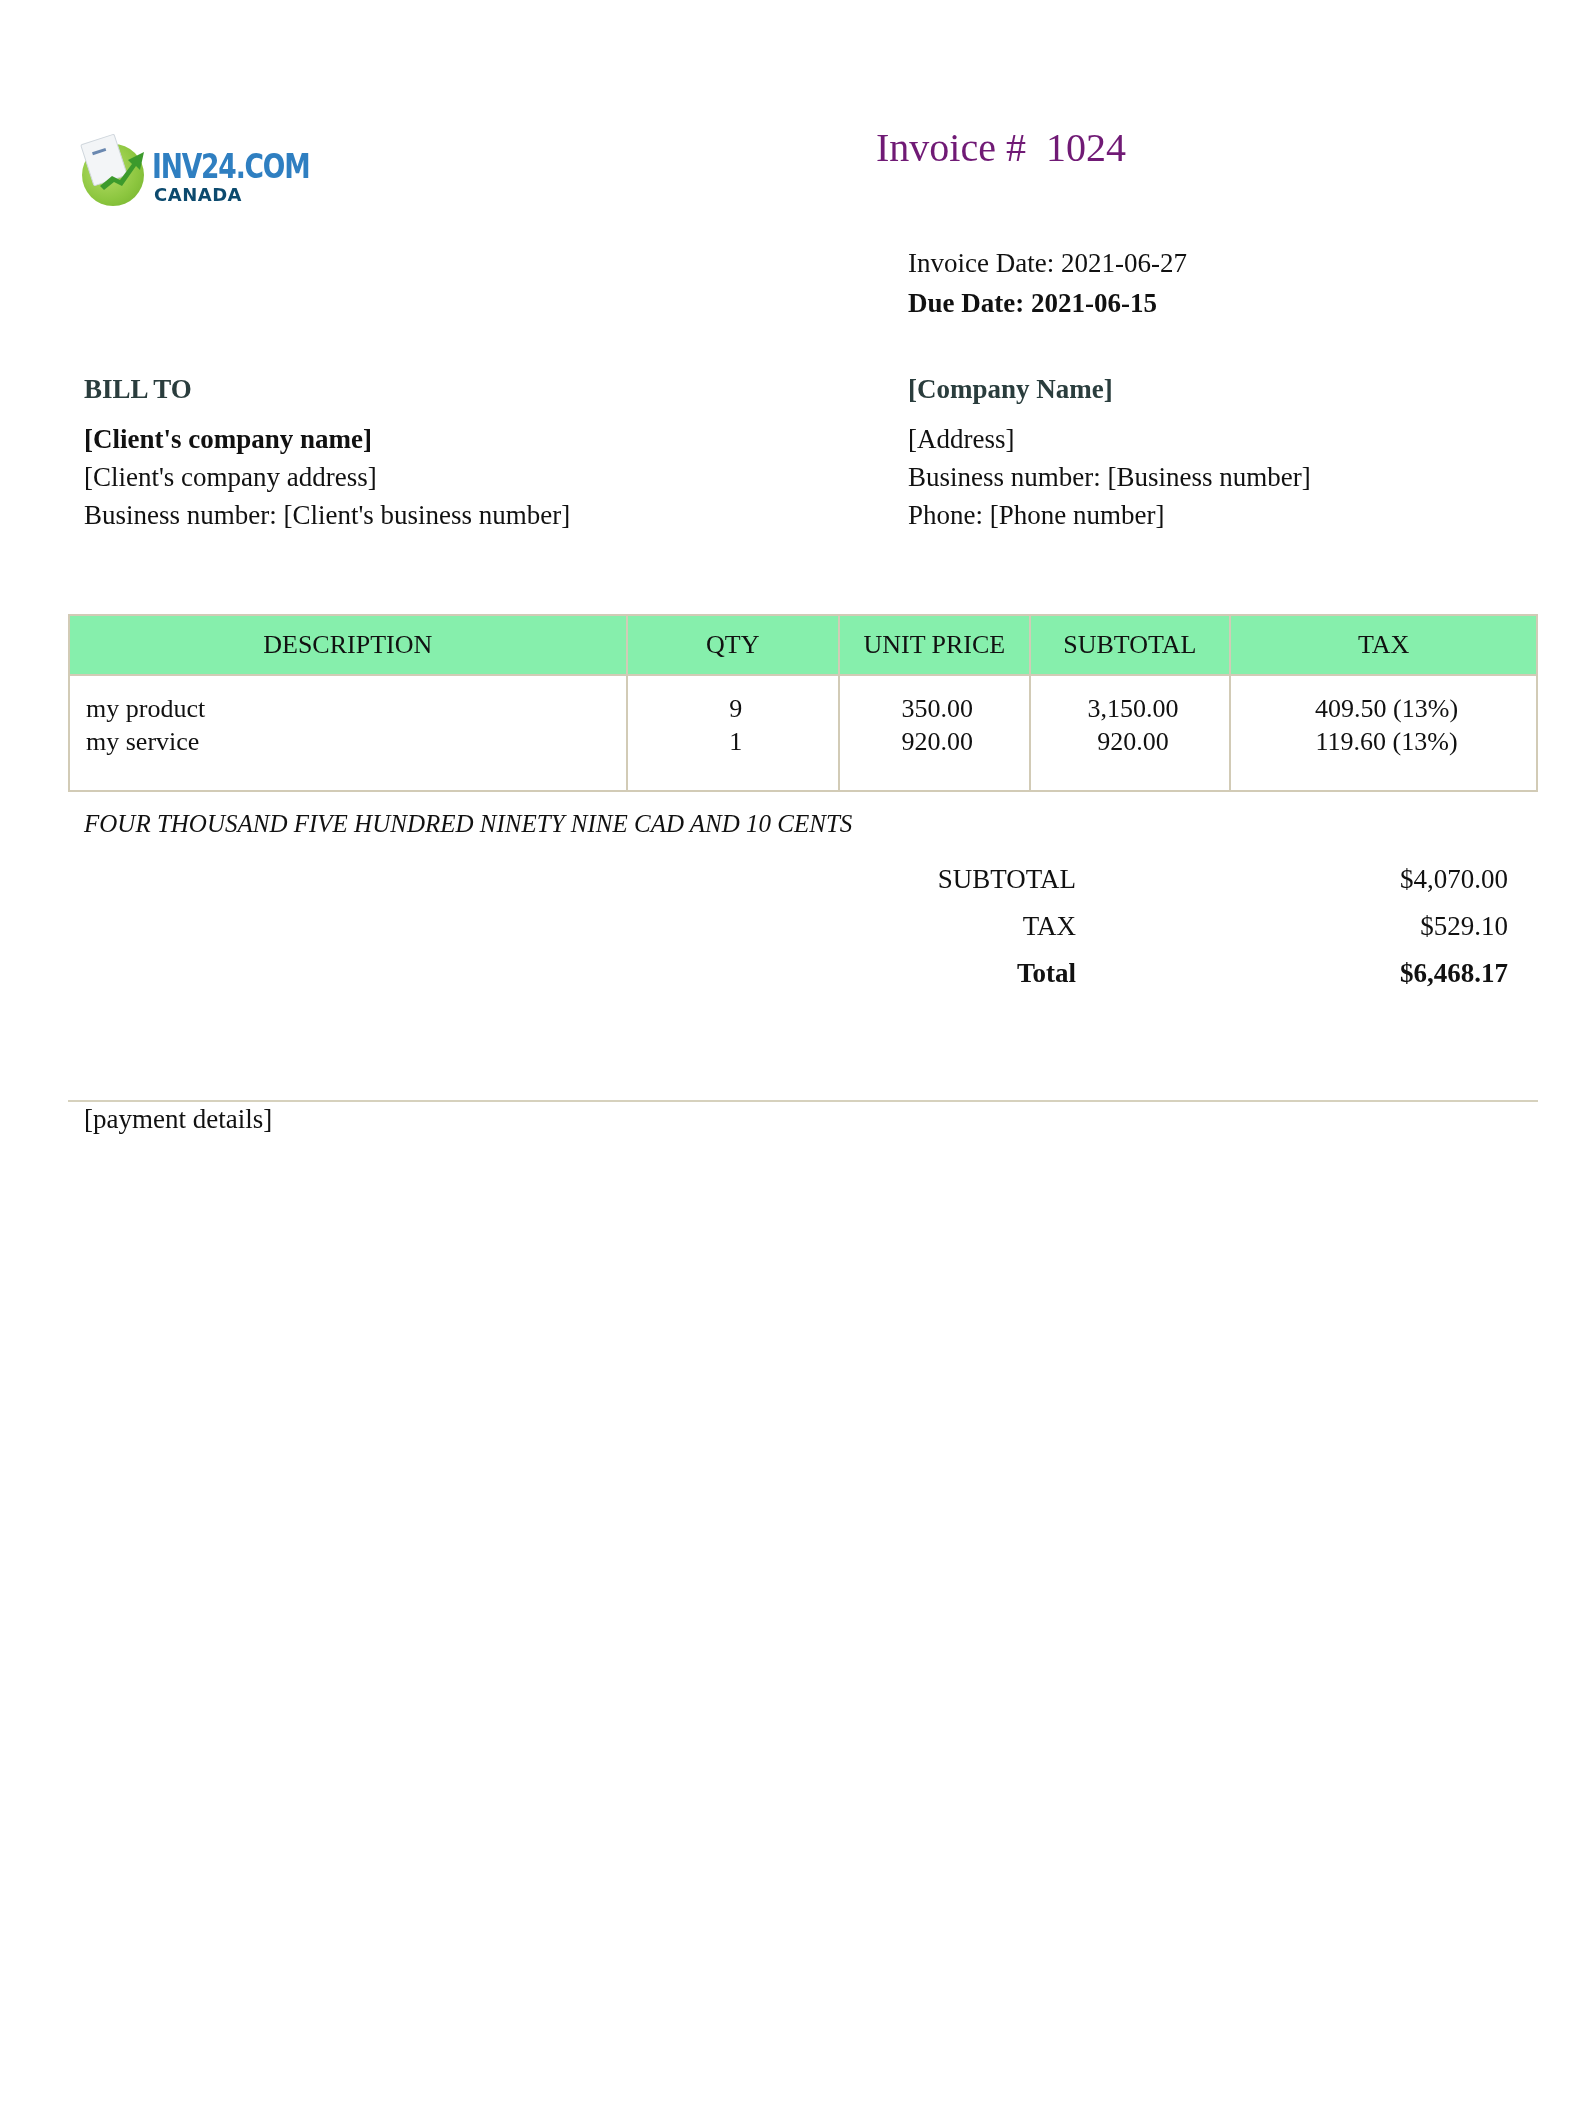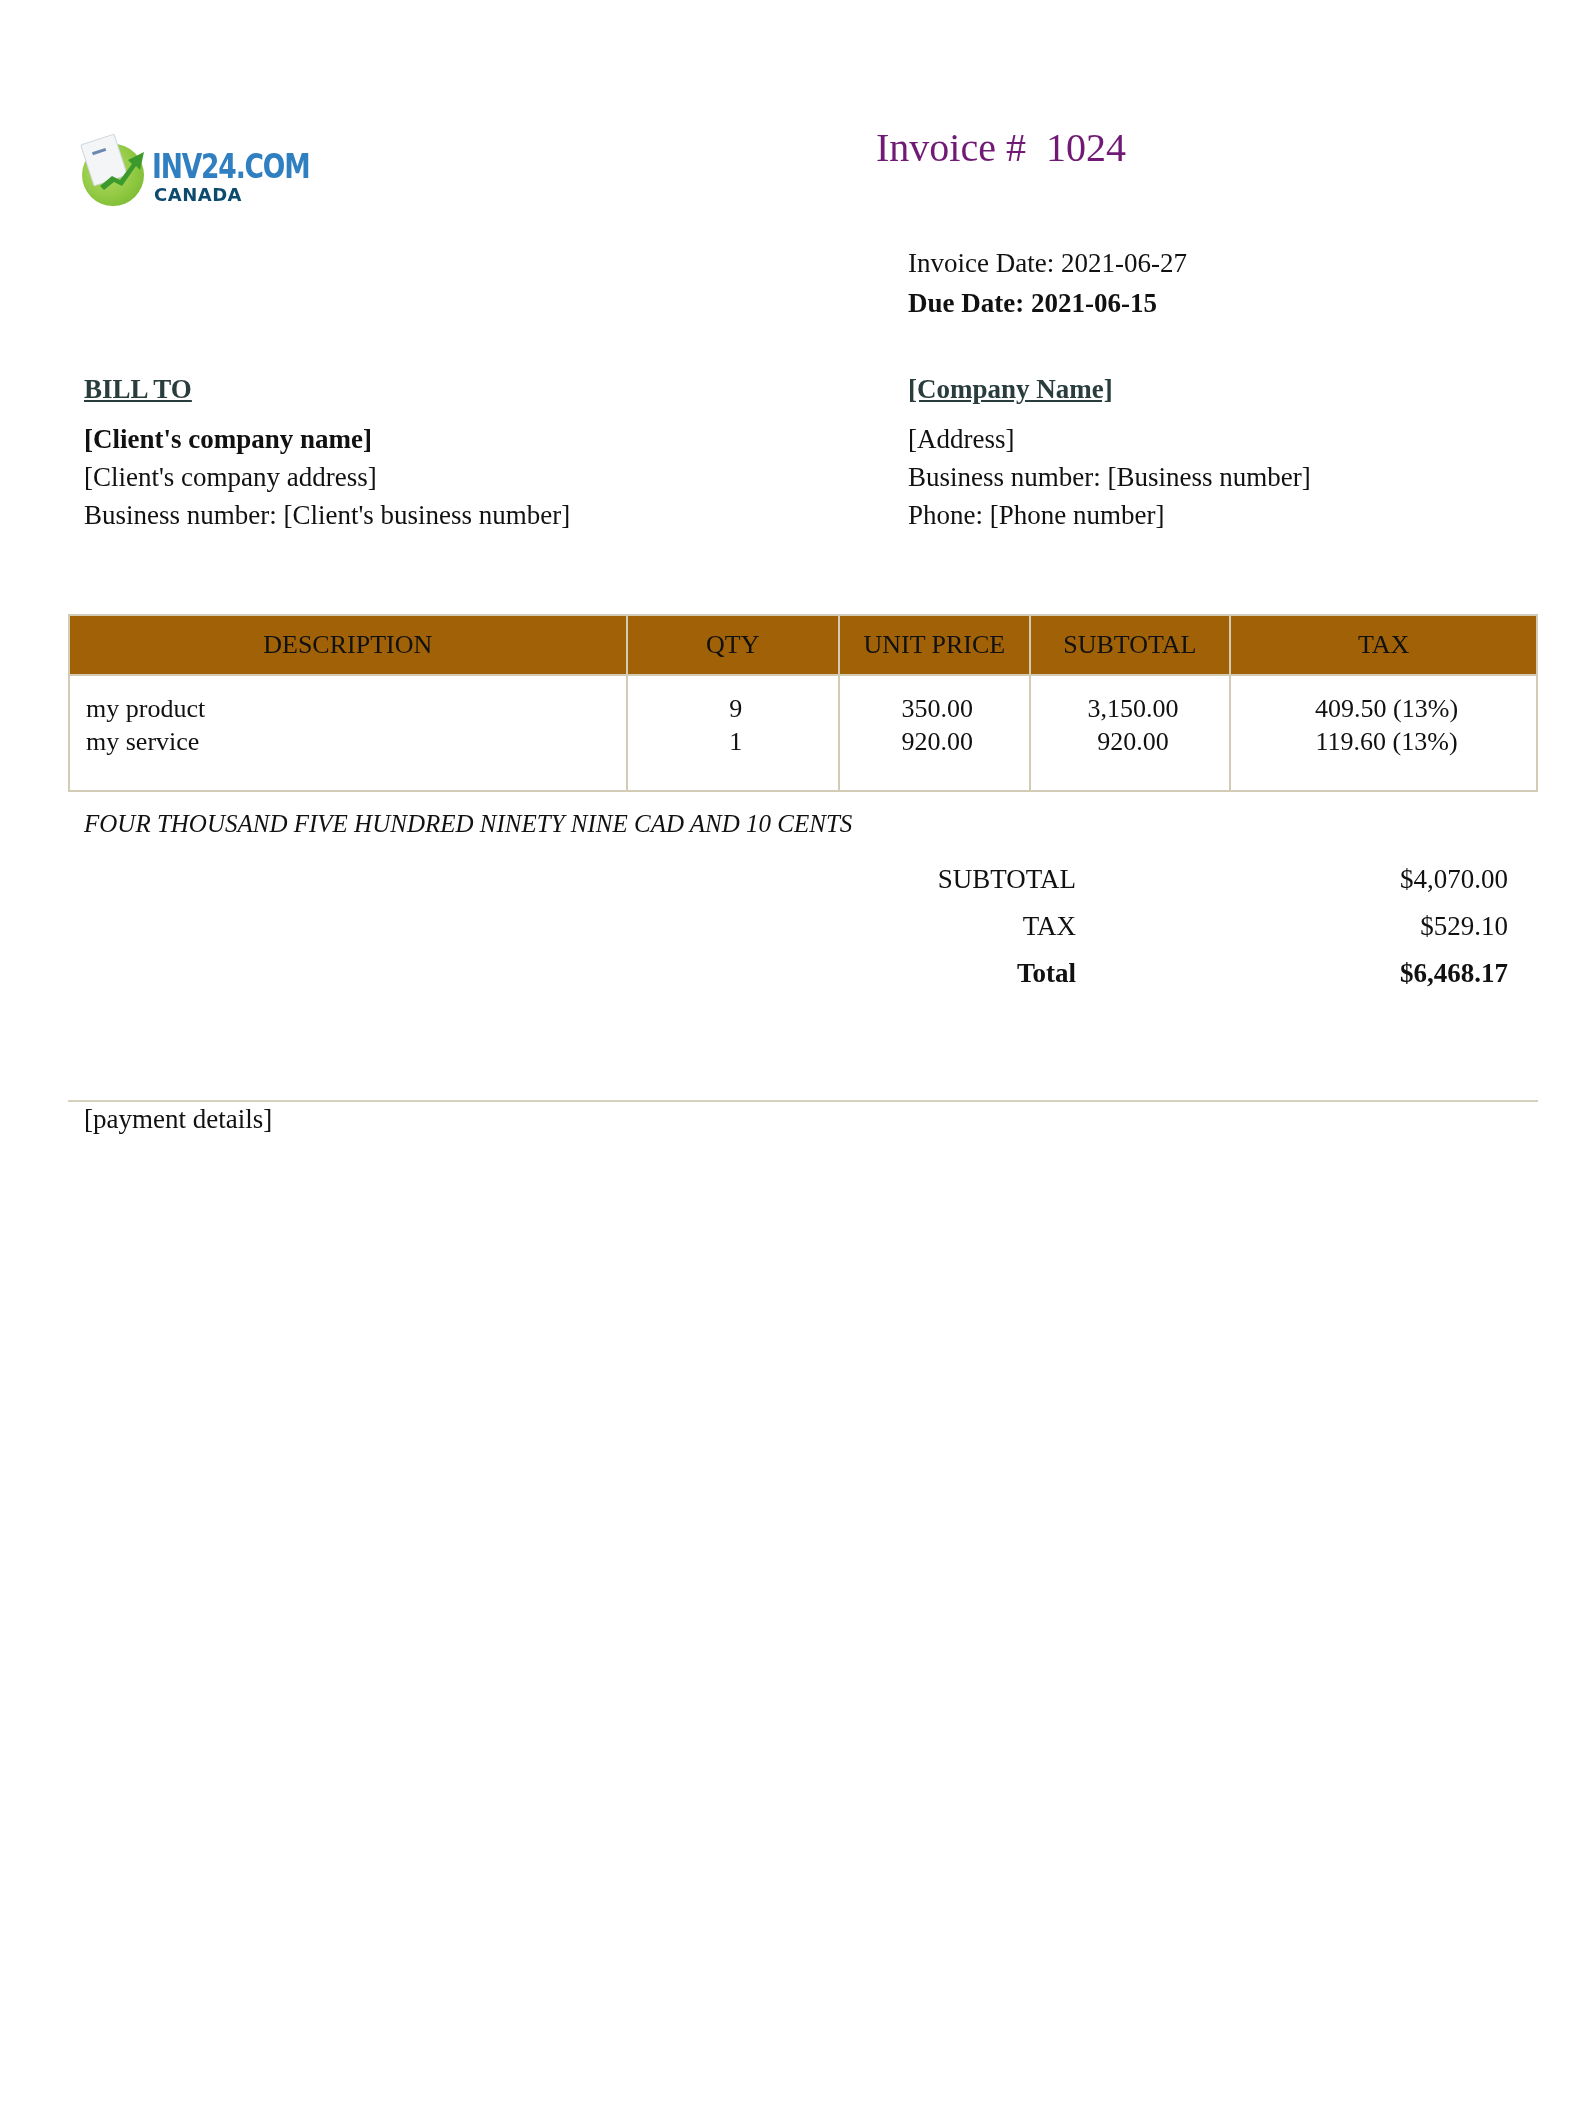--- a/index.html
+++ b/index.html
@@ -15,28 +15,28 @@
               border: 1px solid #cfd6dc; transform: rotate(-18deg); border-radius: 2px; }
   .logo-doc::after { content: ""; position: absolute; left: 8px; top: 10px; width: 14px; height: 3px; background: #6a88b0; }
   .logo-arrow { position: absolute; left: 16px; top: 10px; width: 54px; height: 50px; }
   .logo-text { position: absolute; left: 72px; top: 14px; font-family: "DejaVu Sans", sans-serif; font-weight: bold;
                font-size: 34px; color: #2f7fc1; letter-spacing: -1.5px; transform: scaleX(0.78); transform-origin: left top; }
   .logo-sub { position: absolute; left: 74px; top: 52px; font-family: "DejaVu Sans", sans-serif; font-weight: bold;
               font-size: 18px; color: #0c4a6e; letter-spacing: 0.5px; }
 
   .title { left: 876px; top: 124px; font-size: 40px; color: #701a75; font-family: "Liberation Serif", serif; }
   .meta { left: 908px; font-size: 27px; font-family: "Liberation Serif", serif; }
-  .heading { font-size: 27px; font-weight: bold; color: #2a3d3d; font-family: "Liberation Serif", serif; text-decoration: underline; }
+  .heading { font-size: 27px; font-weight: bold; color: #2a3d3d; font-family: "Liberation Serif", serif; }
   .line { font-size: 27px; font-family: "Liberation Serif", serif; }
 
   
   .items { position: absolute; left: 68px; top: 614px; width: 1470px; border-collapse: collapse;
            font-family: "Liberation Serif", serif; font-size: 26px; }
   .items th, .items td { border: 2px solid #d2cbb6; }
-  .items th { background: #a16207; font-weight: normal; height: 58px; text-align: center; padding: 0; }
+  .items th { background: #86efac; font-weight: normal; height: 58px; text-align: center; padding: 0; }
   .items td { vertical-align: top; padding: 16px 0 28px 6px; line-height: 33px; height: 70px; }
   .items td.desc { text-align: left; padding-left: 16px; }
   .items td.c { text-align: center; }
   .cell-line { display: block; }
 
   .words { left: 84px; top: 810px; font-size: 25px; font-style: italic; font-family: "Liberation Serif", serif; }
 
   .tot-label { width: 200px; text-align: right; font-size: 27px; font-family: "Liberation Serif", serif; }
   .tot-value { width: 260px; text-align: right; font-size: 27px; font-family: "Liberation Serif", serif; }
 

